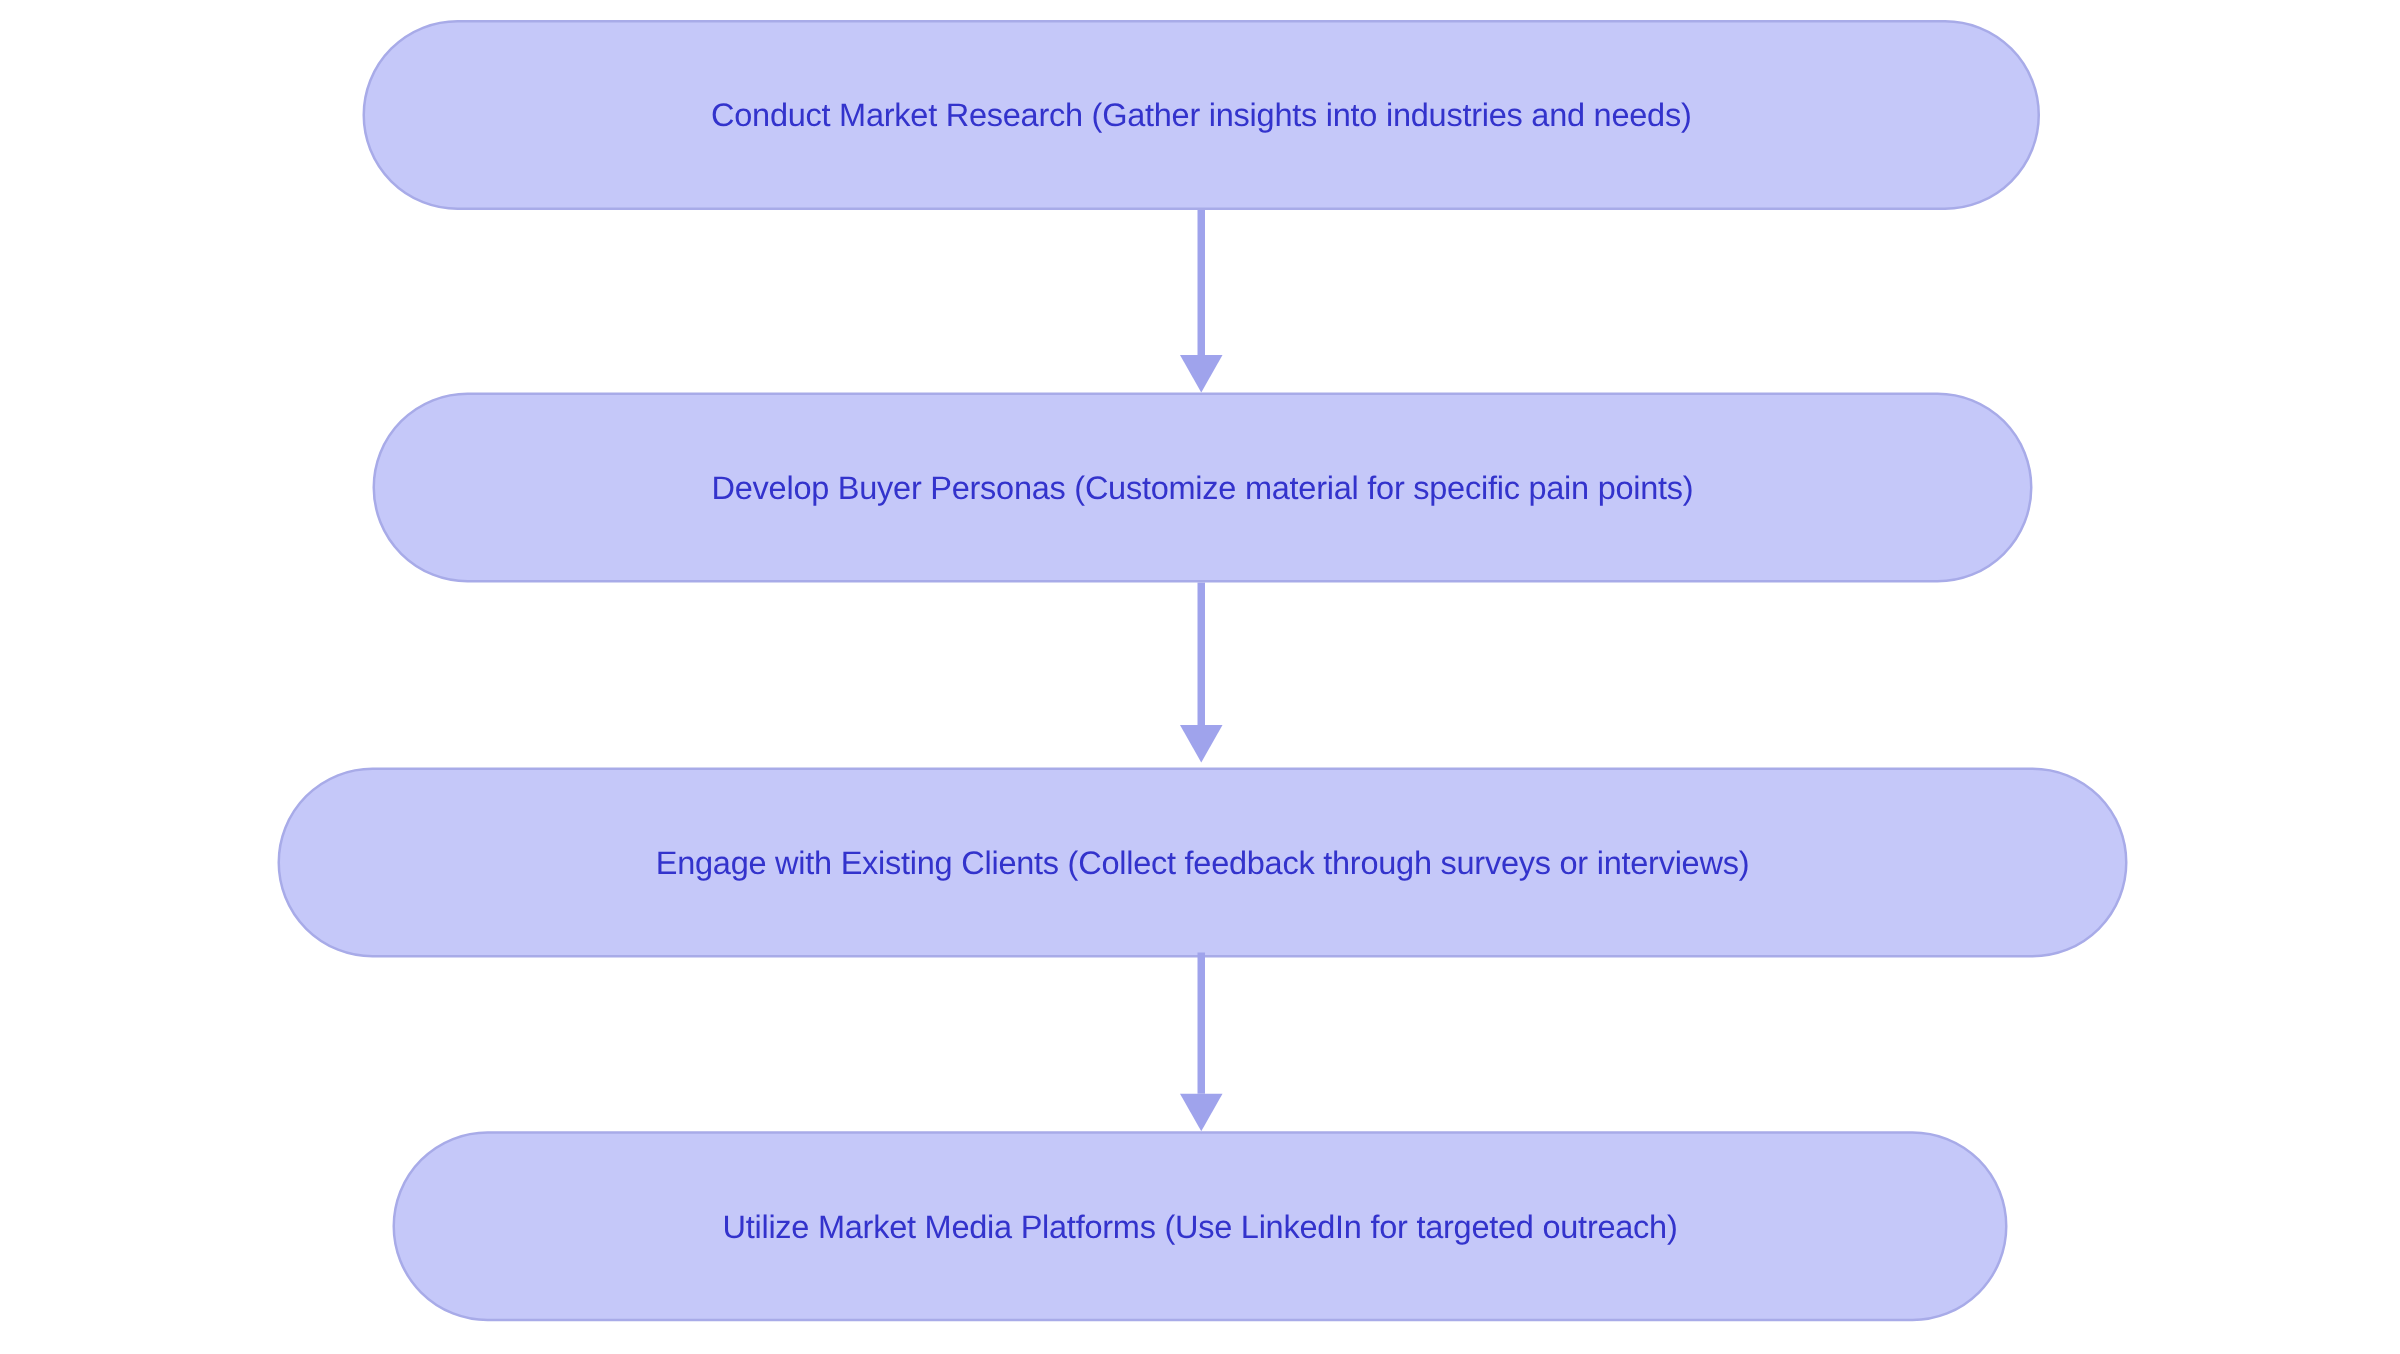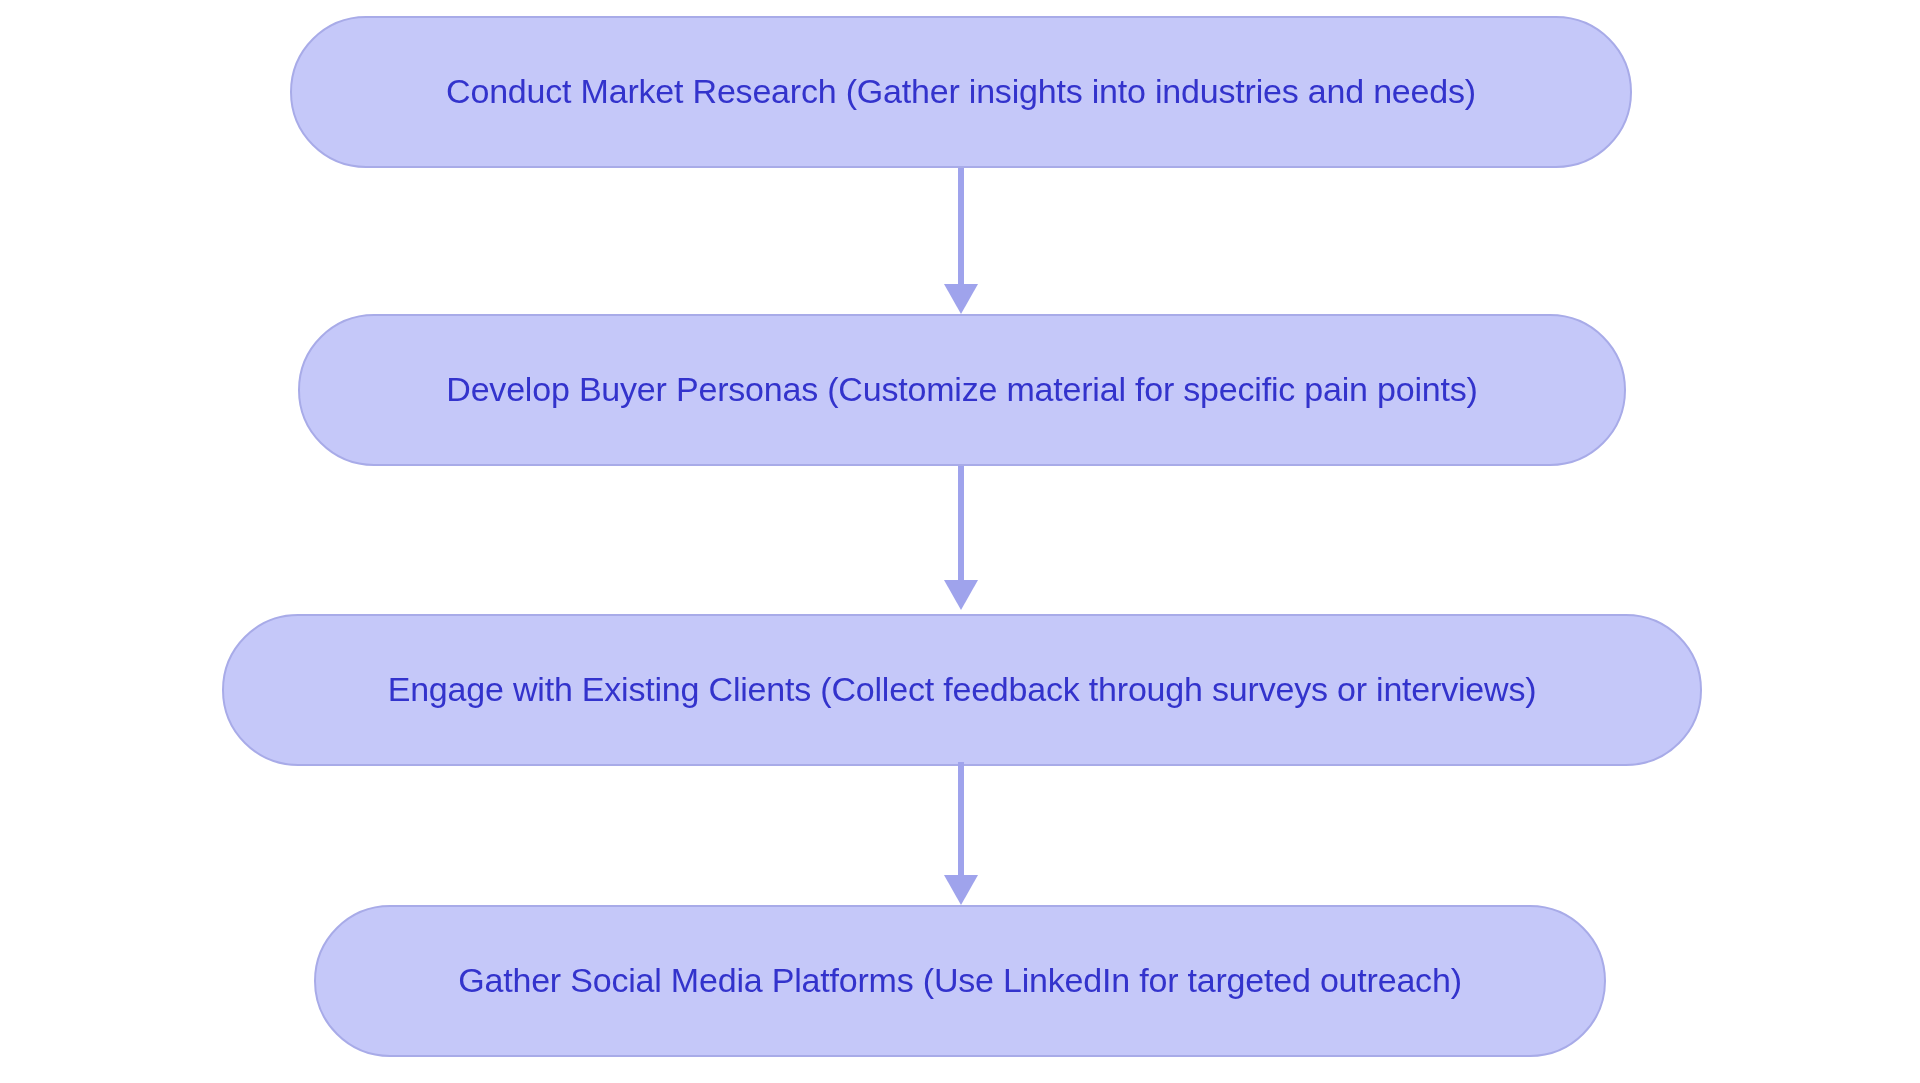--- a/index.html
+++ b/index.html
@@ -23,21 +23,21 @@
   .node {
     position: absolute;
     box-sizing: border-box;
     background: #c5c8f9;
     border: 2px solid #a8abe8;
     border-radius: 999px;
     display: flex;
     align-items: center;
     justify-content: center;
     color: #3333cc;
-    font-size: 34px;
+    font-size: 26px;
     font-weight: 400;
     letter-spacing: -0.2px;
     line-height: 1.1;
     white-space: nowrap;
     font-family: "Liberation Sans", sans-serif;
   }
   .node-label {
     display: block;
     padding: 0 54px;
   }
@@ -92,16 +92,16 @@
   </div>
 
   <div class="connector" id="connector-2">
     <svg width="34" height="143" viewBox="0 0 34 143" xmlns="http://www.w3.org/2000/svg" aria-hidden="true">
       <line x1="17" y1="0" x2="17" y2="113" stroke="#9fa3ec" stroke-width="6"></line>
       <polygon points="0,113 34,113 17,143" fill="#9fa3ec"></polygon>
     </svg>
   </div>
 
   <div class="node" id="node-3">
-    <span class="node-label">Gather Social Media Platforms (Use LinkedIn for targeted outreach)</span>
+    <span class="node-label">Utilize Market Media Platforms (Use LinkedIn for targeted outreach)</span>
   </div>
 
 </div>
 
 </body></html>

